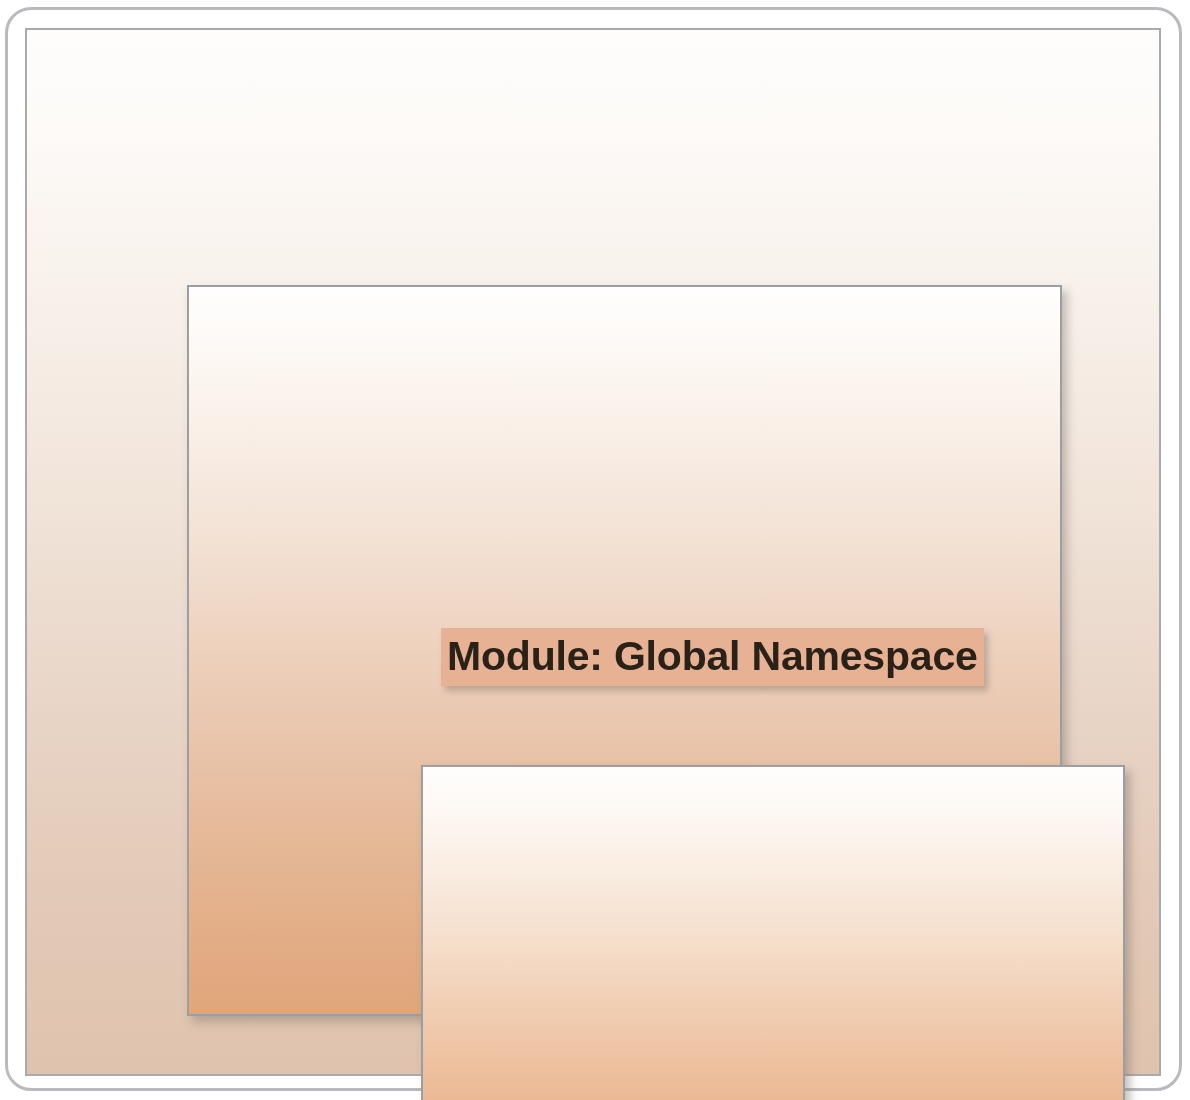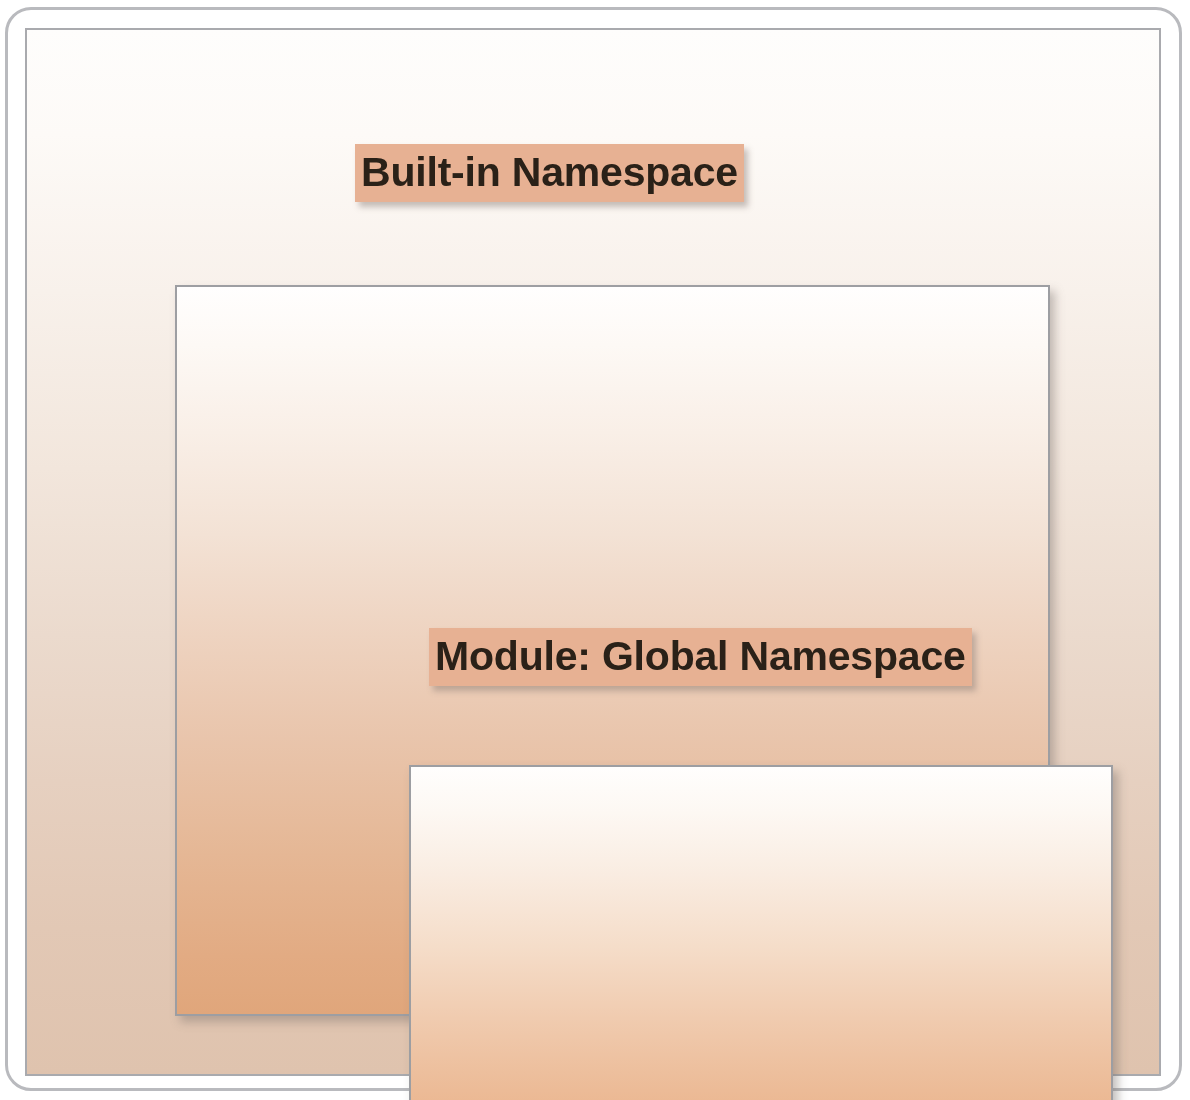--- a/index.html
+++ b/index.html
@@ -51,21 +51,21 @@
         #f2e6dc 42%,
         #ebdacd 58%,
         #e6d0c0 72%,
         #e2c8b5 86%,
         #dfc3ae 100%);
   }
 
   
   .global-box {
     position: absolute;
-    left: 148px;
+    left: 160px;
     top: 255px;
     width: 875px;
     height: 731px;
     box-sizing: border-box;
     border: 2px solid #9d9ea2;
     background: linear-gradient(to bottom,
         #fffefe 0%,
         #fdf9f5 8%,
         #f9efe7 20%,
         #f3e2d5 34%,
@@ -126,21 +126,20 @@
 </style>
 </head>
 <body>
 
 <div id="diagram-root">
 
   <div class="outer-rounded-frame"></div>
 
   <div class="builtin-box">
 
-    <div class="ns-label label-builtin">Built-in Namespace</div>
 
     <div class="global-box">
 
       <div class="ns-label label-global">Module: Global Namespace</div>
 
       <div class="local-box">
 
         
 
       </div>

